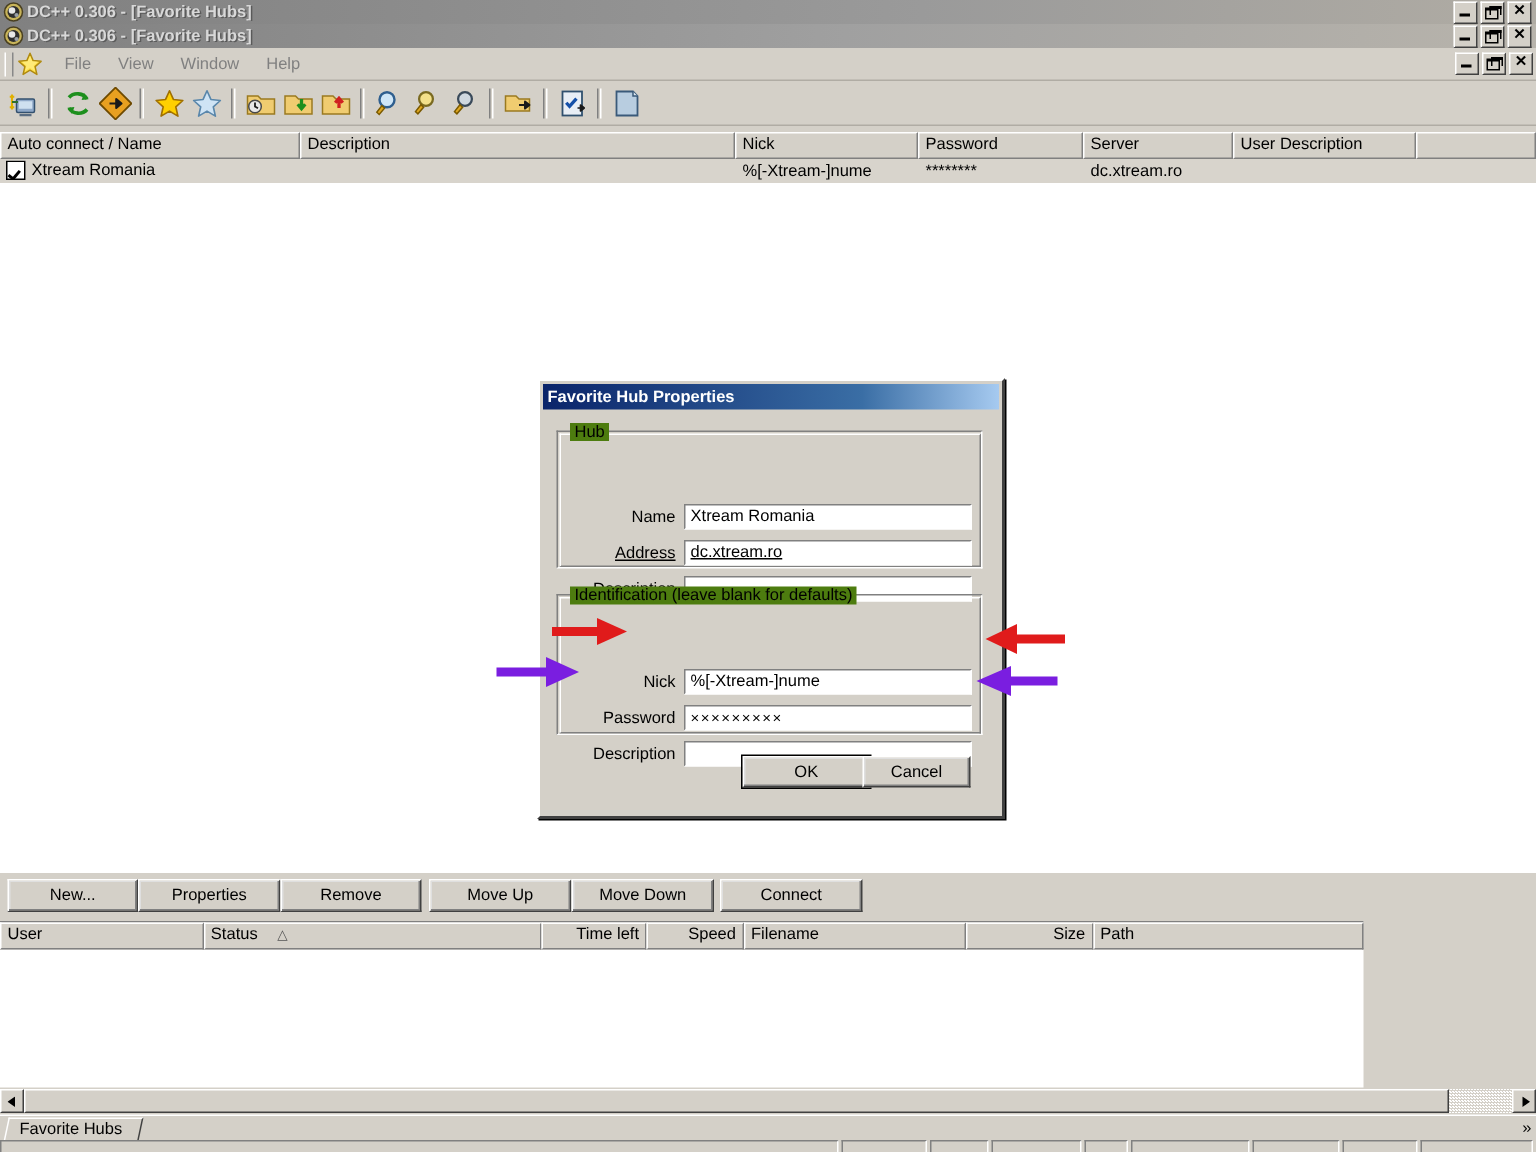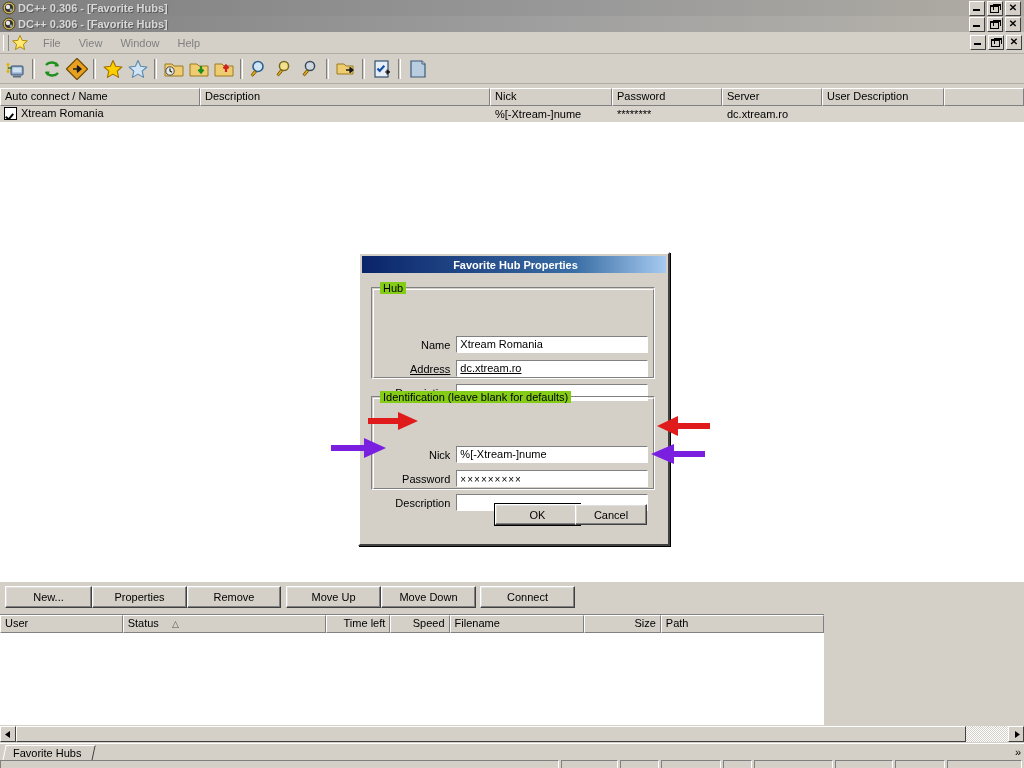--- a/index.html
+++ b/index.html
@@ -83,35 +83,35 @@
     position:absolute;left:358px;top:252px;width:308px;height:290px;
     background:#d4d0c8;
     border-top:2px solid #fff;border-left:2px solid #fff;
     border-right:2px solid #404040;border-bottom:2px solid #404040;
     box-shadow:1px 1px 0 #000;
   }
   .dlg-title{
     height:17px;margin:2px 2px 0 2px;
     background:linear-gradient(to right,#0a246a,#3a6ea5 70%,#a6caf0);
     color:#fff;font-weight:bold;font-size:11px;
-    display:flex;align-items:center;padding-left:3px;justify-content:center;
+    display:flex;align-items:center;padding-left:3px;
   }
   .group-box{
     position:absolute;
     border-left:1px solid #808080;border-top:1px solid #808080;
     border-right:1px solid #fff;border-bottom:1px solid #fff;
   }
   .group-box:before{
     content:"";position:absolute;left:1px;top:1px;right:0;bottom:0;
     border-left:1px solid #fff;border-top:1px solid #fff;
     border-right:1px solid #808080;border-bottom:1px solid #808080;
     pointer-events:none;
   }
   .group-label{
-    position:absolute;top:-6px;left:8px;background:#84cc16;
+    position:absolute;top:-6px;left:8px;background:#4d7c0f;
     padding:0 3px;font-size:11px;z-index:2;white-space:nowrap;
   }
   .frow{position:absolute;display:flex;align-items:center;margin-top:28px;}
   .flabel{text-align:right;font-size:11px;padding-right:6px;}
   .ftext{
     background:#fff;height:17px;box-sizing:border-box;
     border-top:1px solid #808080;border-left:1px solid #808080;
     border-right:1px solid #fff;border-bottom:1px solid #fff;
     font-size:11px;padding:1px 0 0 3px;overflow:hidden;white-space:nowrap;
     font-family:"Liberation Sans",sans-serif;
@@ -125,21 +125,21 @@
     color:#000;display:flex;align-items:center;justify-content:center;
     box-shadow:inset -1px -1px 0 #808080, inset 1px 1px 0 #dfdfdf;
   }
   .btn.default{outline:1px solid #000;outline-offset:0;}
 
   
   .btnstrip{position:absolute;left:0;top:585px;width:824px;height:26px;}
   .btnstrip .btn{position:absolute;height:22px;top:1px;}
 
   
-  .transfers{position:absolute;left:0;top:614px;width:824px;height:110px;background:#fff;border-top:1px solid #808080;}
+  .transfers{position:absolute;left:0;top:614px;width:909px;height:110px;background:#fff;border-top:1px solid #808080;}
 
   
   .hscroll{position:absolute;left:0;top:726px;width:1024px;height:16px;background:#d4d0c8;display:flex;align-items:center;}
   .sb-arrow{width:16px;height:16px;background:#d4d0c8;box-sizing:border-box;
     border-top:1px solid #fff;border-left:1px solid #fff;border-right:1px solid #404040;border-bottom:1px solid #404040;
     display:flex;align-items:center;justify-content:center;}
   .sb-track{flex:1 1 auto;height:16px;background:
     repeating-conic-gradient(#fff 0% 25%, #d4d0c8 0% 50%) 0 0/2px 2px;}
   .sb-thumb{height:16px;background:#d4d0c8;box-sizing:border-box;
     border-top:1px solid #fff;border-left:1px solid #fff;border-right:1px solid #404040;border-bottom:1px solid #404040;}

